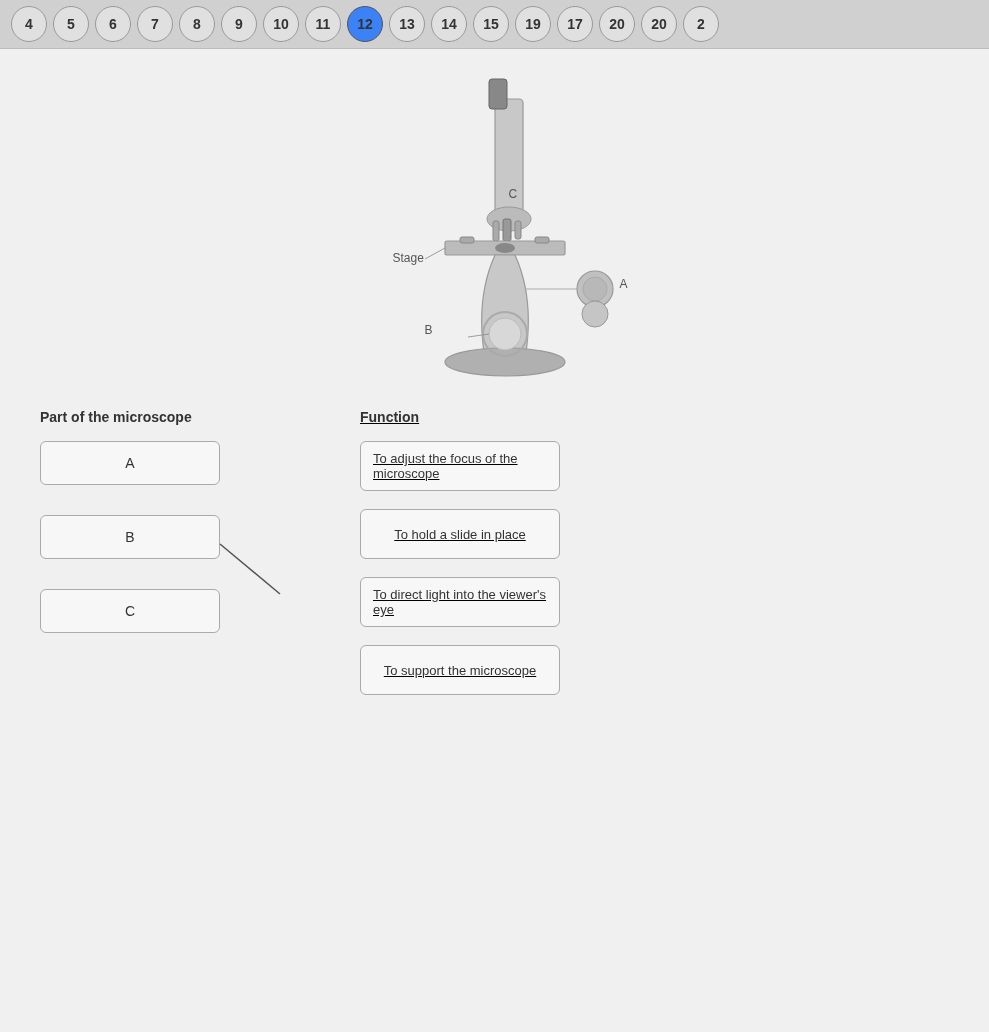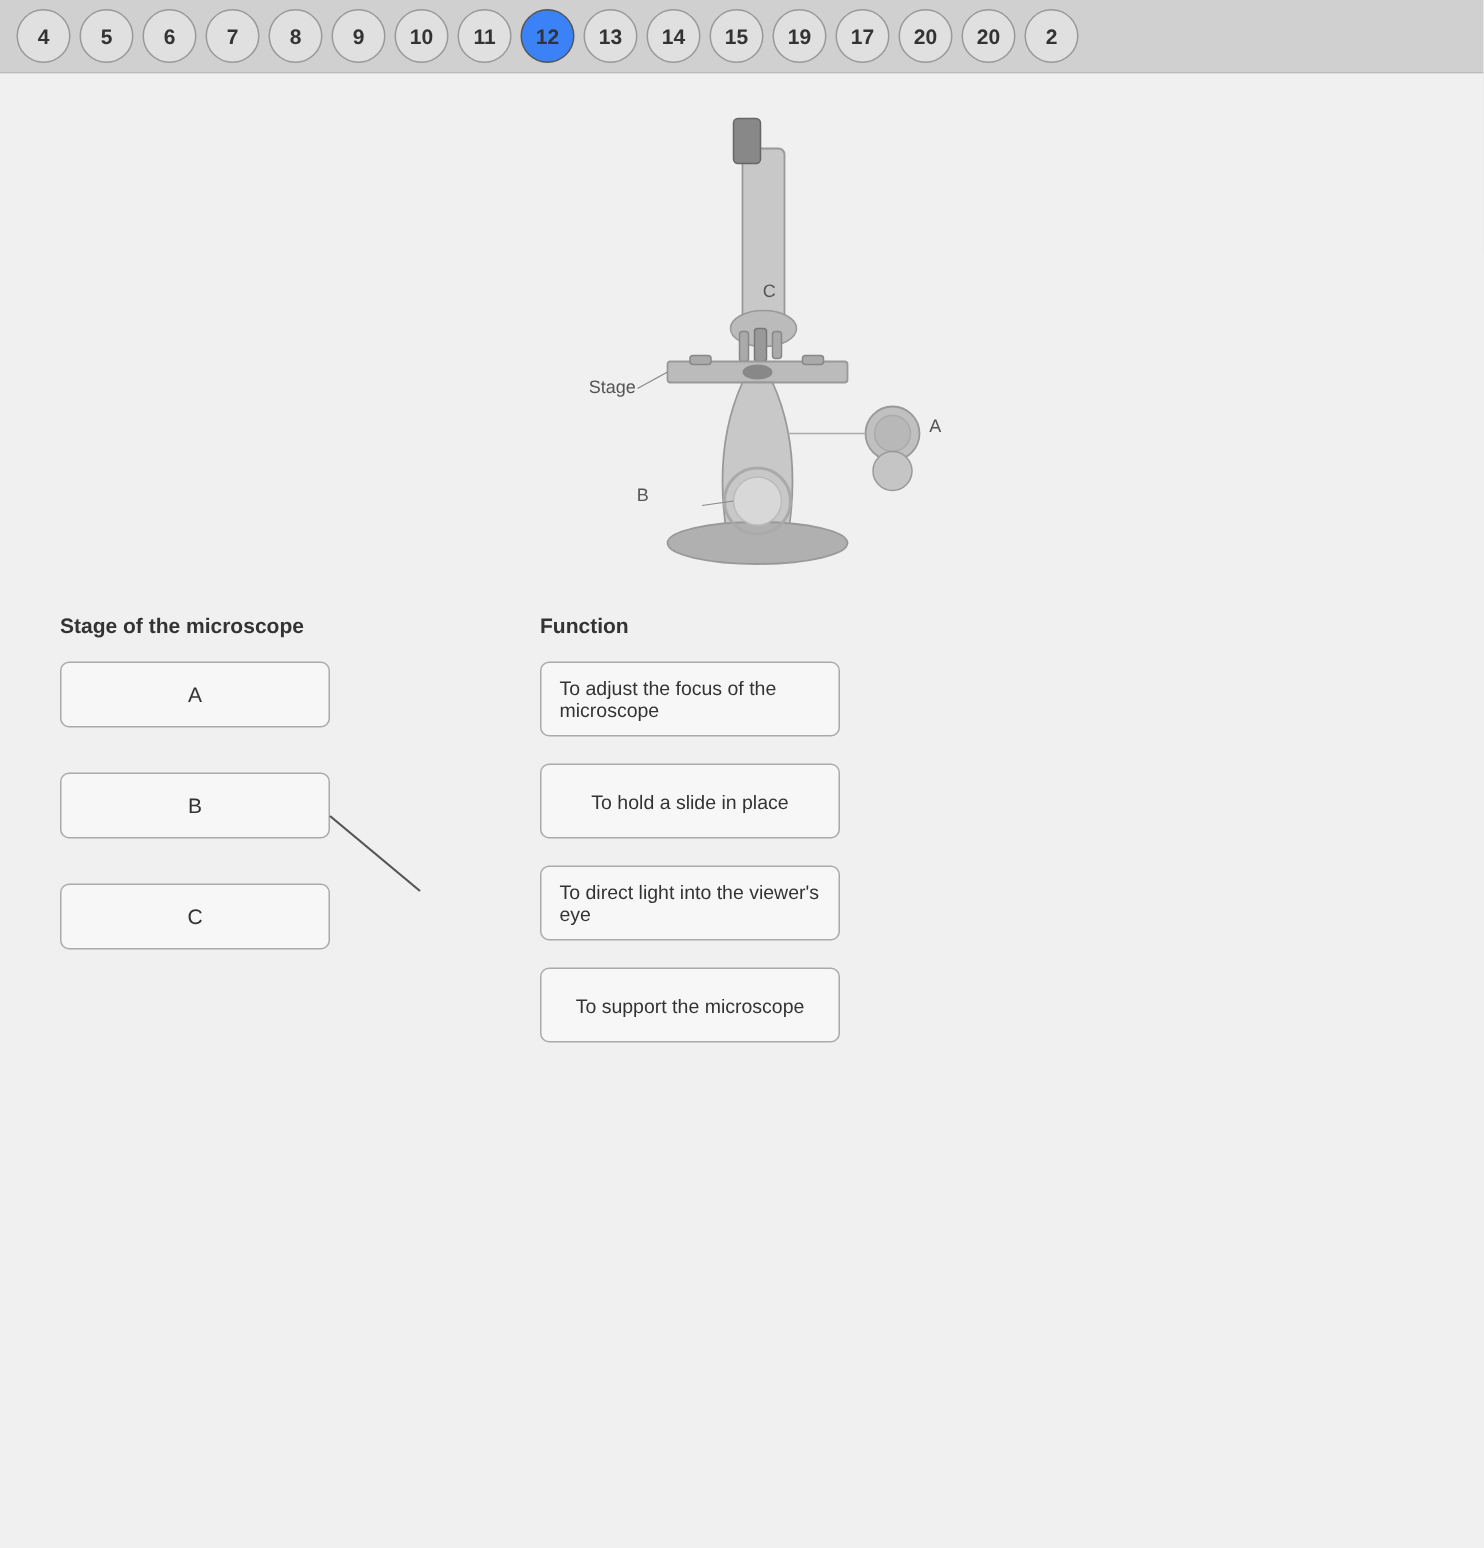--- a/index.html
+++ b/index.html
@@ -71,20 +71,21 @@
       margin-bottom: 16px;
     }
 
     .parts-column {
       width: 220px;
       margin-right: 40px;
     }
 
     .functions-column {
       flex: 1;
+      text-decoration: underline;
     }
 
     .part-box {
       border: 1.5px solid #aaa;
       border-radius: 6px;
       background: #f7f7f7;
       width: 180px;
       height: 44px;
       display: flex;
       align-items: center;
@@ -191,21 +192,21 @@
       <div style="position:absolute; top:254px; left:140px; font-size:12px; color:#555;">B</div>
       <div style="position:absolute; top:208px; left:335px; font-size:12px; color:#555;">A</div>
     </div>
   </div>
 
 
   <div class="match-section">
     <div style="position:relative; display:flex; gap:60px;">
 
       <div class="parts-column">
-        <div class="column-header">Stage of the microscope</div>
+        <div class="column-header">Part of the microscope</div>
         <div class="part-box">A</div>
         <div class="part-box">B</div>
         <div class="part-box">C</div>
       </div>
 
       <div class="functions-column">
         <div class="column-header">Function</div>
         <div class="function-box">To adjust the focus of the microscope</div>
         <div class="function-box">To hold a slide in place</div>
         <div class="function-box">To direct light into the viewer's eye</div>

